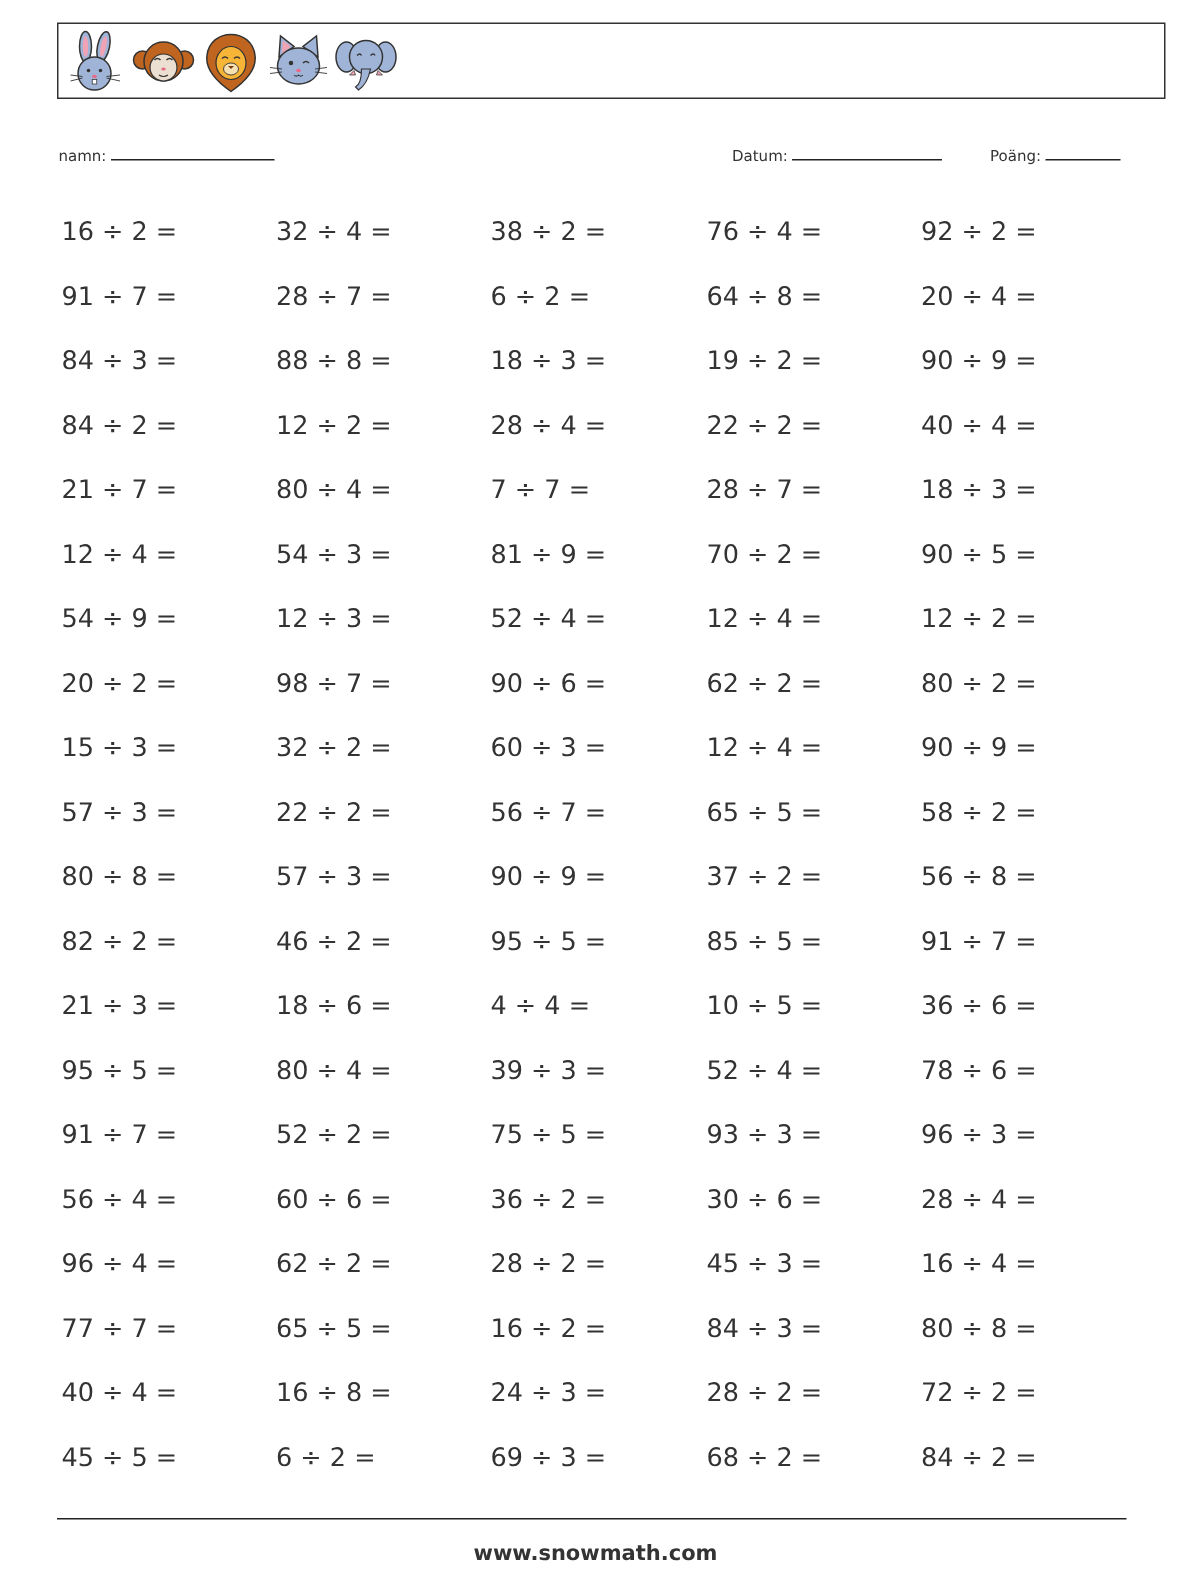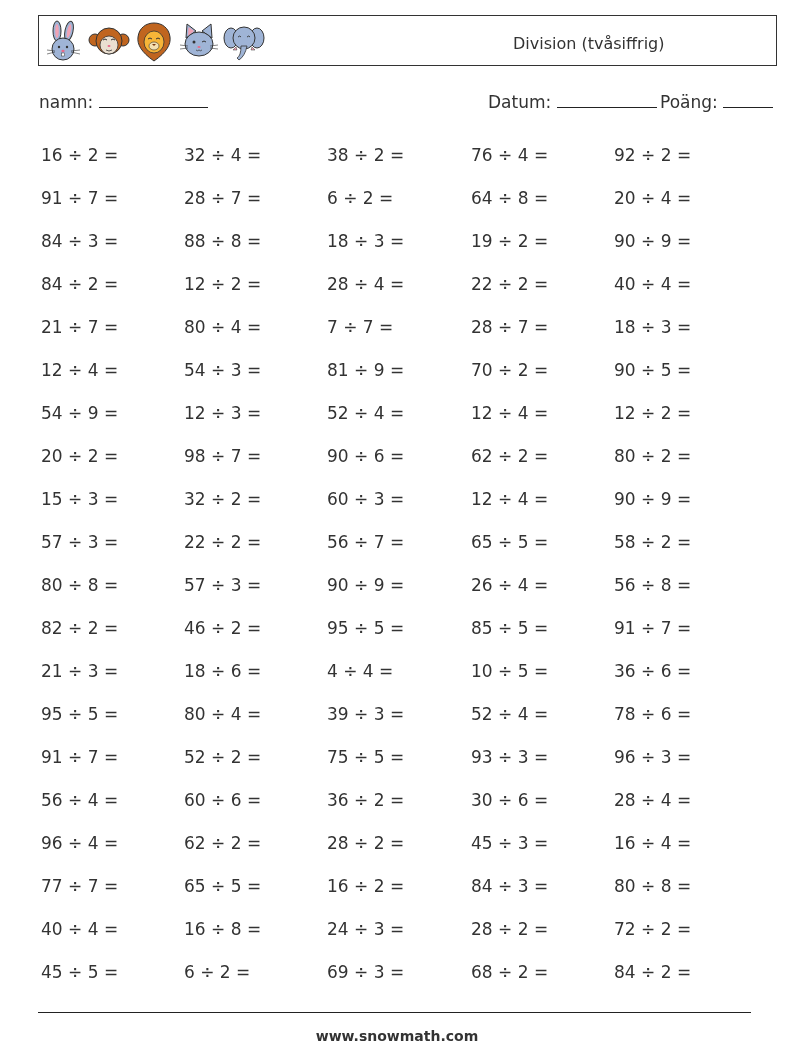--- a/index.html
+++ b/index.html
@@ -10,21 +10,21 @@
   .header-box {
     position: absolute; left: 38px; top: 15px; width: 739px; height: 51px;
     border: 1px solid #333; box-sizing: border-box;
   }
   .animals { position: absolute; left: 4px; top: 3px; height: 44px; display: flex; align-items: center; gap: 3px; }
   .animal { width: 42px; height: 42px; display: block; }
   .title {
     position: absolute; left: 474px; top: 0; height: 51px; line-height: 56px;
     font-size: 16px; color: #333; white-space: nowrap;
   }
-  .info-row { position: absolute; top: 92px; font-size: 17px; color: #333; white-space: nowrap; }
+  .info-row { position: absolute; top: 92px; font-size: 10px; color: #333; white-space: nowrap; }
   .blank { display: inline-block; border-bottom: 1px solid #222; vertical-align: baseline; height: 14px; }
   .name-field { left: 39px; }
   .date-field { left: 488px; text-align: right; }
   .score-field { left: 660px; }
   .grid { position: absolute; left: 41px; top: 141px; }
   .row { position: absolute; left: 0; height: 30px; }
   .cell {
     position: absolute; top: 0; font-size: 17px; color: #333; white-space: nowrap;
     line-height: 30px;
   }
@@ -95,21 +95,20 @@
       <ellipse cx="8" cy="18" rx="7" ry="10" fill="#9fb4d6" stroke="#333" stroke-width="1"></ellipse>
       <ellipse cx="34" cy="18" rx="7" ry="10" fill="#9fb4d6" stroke="#333" stroke-width="1"></ellipse>
       <circle cx="21" cy="18" r="11" fill="#9fb4d6" stroke="#333" stroke-width="1"></circle>
       <path d="M18 26 Q18 36 14 38 L16 40 Q22 36 24 26 Z" fill="#9fb4d6" stroke="#333" stroke-width="0.8"></path>
       <path d="M15 17 q2 -2 3 0" stroke="#333" stroke-width="0.9" fill="none"></path>
       <path d="M24 17 q2 -2 3 0" stroke="#333" stroke-width="0.9" fill="none"></path>
       <path d="M13 27 l-3 3 l4 0 z" fill="#f0a3b5" stroke="#333" stroke-width="0.5"></path>
       <path d="M29 27 l3 3 l-4 0 z" fill="#f0a3b5" stroke="#333" stroke-width="0.5"></path>
     </svg>
   </div>
-  <div class="title">Division (tvåsiffrig)</div>
 </div>
 
 <div class="info-row name-field">
   <span>namn:</span>
   <span class="blank" style="width:109px;"></span>
 </div>
 <div class="info-row date-field">
   <span>Datum:</span>
   <span class="blank" style="width:100px;"></span>
 </div>
@@ -186,21 +185,21 @@
       <div class="cell" style="left: 0px;">57 ÷ 3 =</div>
       <div class="cell" style="left: 143px;">22 ÷ 2 =</div>
       <div class="cell" style="left: 286px;">56 ÷ 7 =</div>
       <div class="cell" style="left: 430px;">65 ÷ 5 =</div>
       <div class="cell" style="left: 573px;">58 ÷ 2 =</div>
     </div>
     <div class="row" style="top: 429px;">
       <div class="cell" style="left: 0px;">80 ÷ 8 =</div>
       <div class="cell" style="left: 143px;">57 ÷ 3 =</div>
       <div class="cell" style="left: 286px;">90 ÷ 9 =</div>
-      <div class="cell" style="left: 430px;">26 ÷ 4 =</div>
+      <div class="cell" style="left: 430px;">37 ÷ 2 =</div>
       <div class="cell" style="left: 573px;">56 ÷ 8 =</div>
     </div>
     <div class="row" style="top: 472px;">
       <div class="cell" style="left: 0px;">82 ÷ 2 =</div>
       <div class="cell" style="left: 143px;">46 ÷ 2 =</div>
       <div class="cell" style="left: 286px;">95 ÷ 5 =</div>
       <div class="cell" style="left: 430px;">85 ÷ 5 =</div>
       <div class="cell" style="left: 573px;">91 ÷ 7 =</div>
     </div>
     <div class="row" style="top: 515px;">

